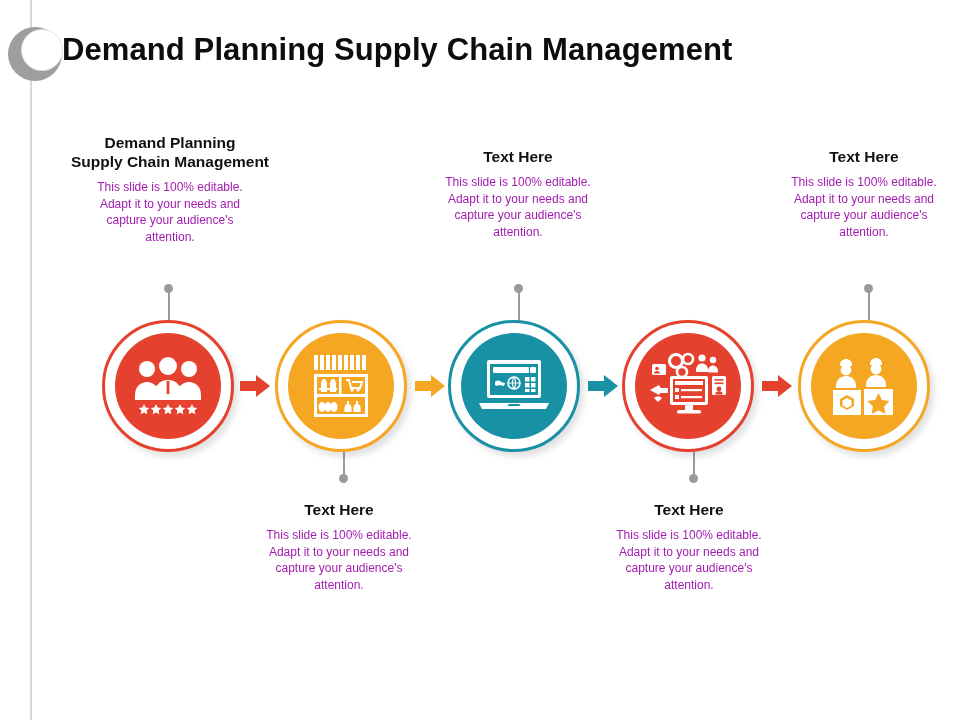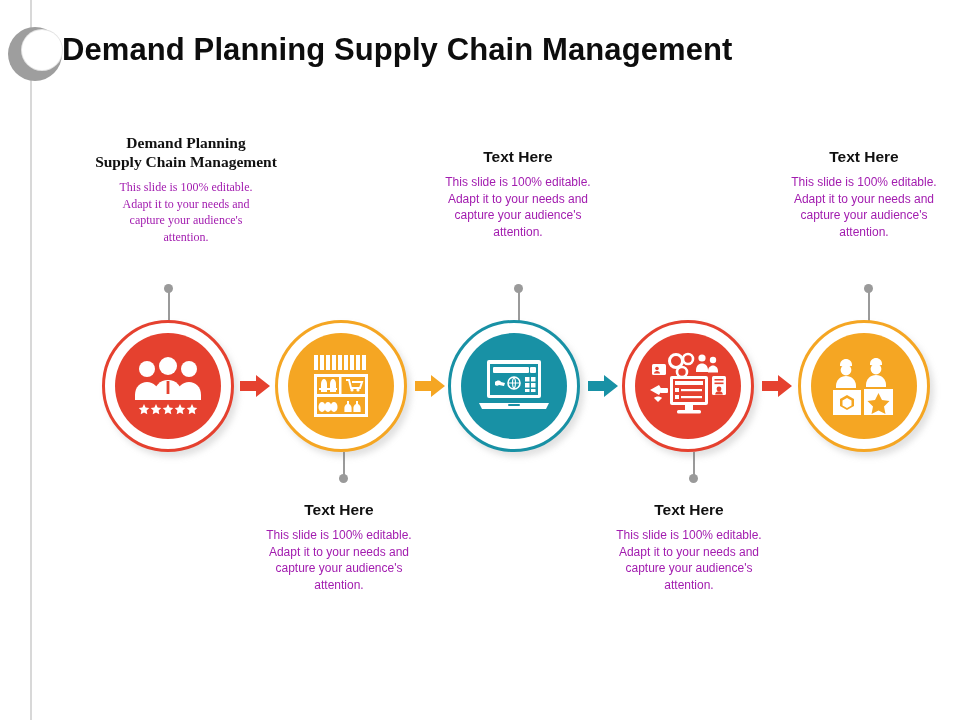--- a/index.html
+++ b/index.html
@@ -152,21 +152,21 @@
   <div class="left-rule"></div>
 
   <div class="header">
     <div class="logo-mark">
       <div class="ring"></div>
       <div class="inner"></div>
     </div>
     <div class="slide-title">Demand Planning Supply Chain Management</div>
   </div>
 
-  <div class="tblock" style="left:80px; top:133px; width:212px;font-family:Liberation Serif, serif;">
+  <div class="tblock" style="left:64px; top:133px; width:212px;">
     <div class="t-title">Demand Planning
 Supply Chain Management</div>
     <div class="t-body" style="padding:0 26px;">This slide is 100% editable. Adapt it to your needs and capture your audience's attention.</div>
   </div>
 
   <div class="tblock" style="left:440px; top:147px; width:156px;">
     <div class="t-title">Text Here</div>
     <div class="t-body">This slide is 100% editable. Adapt it to your needs and capture your audience's attention.</div>
   </div>
 

